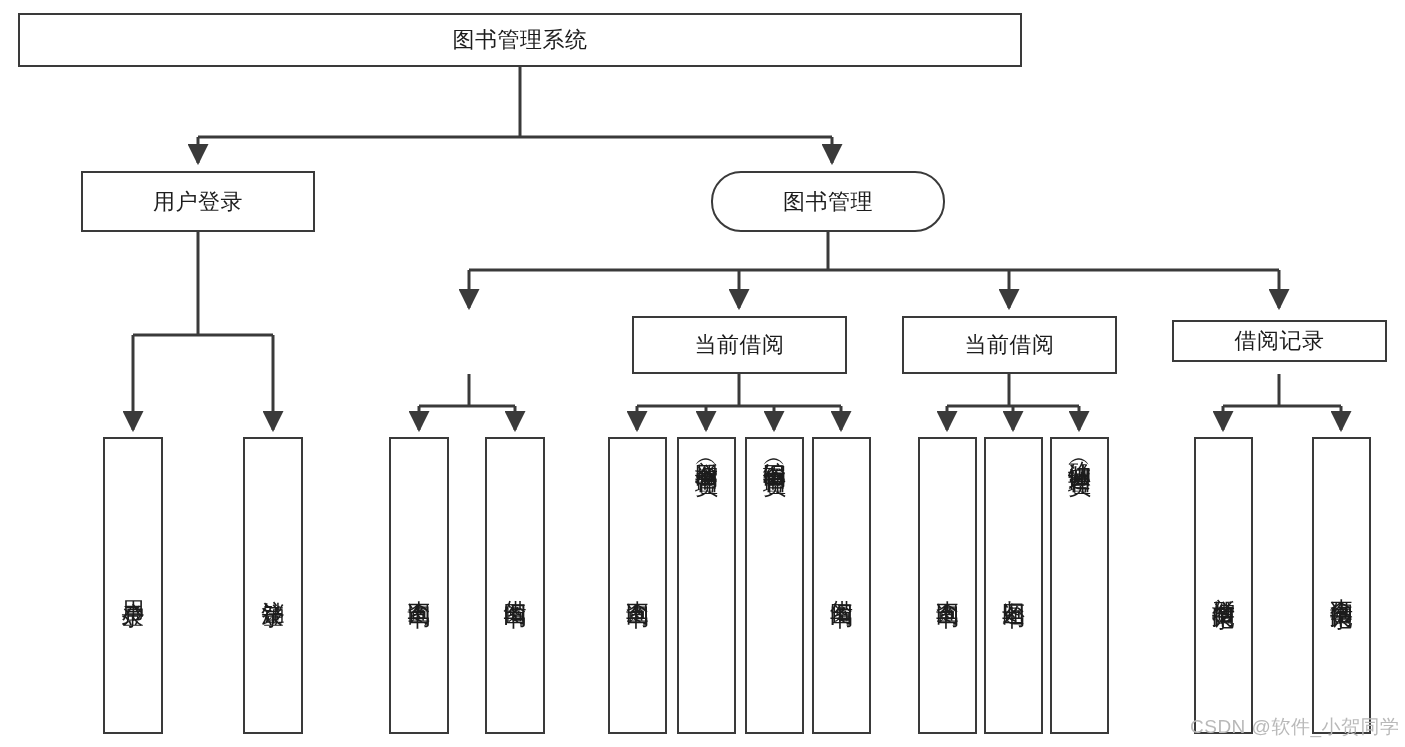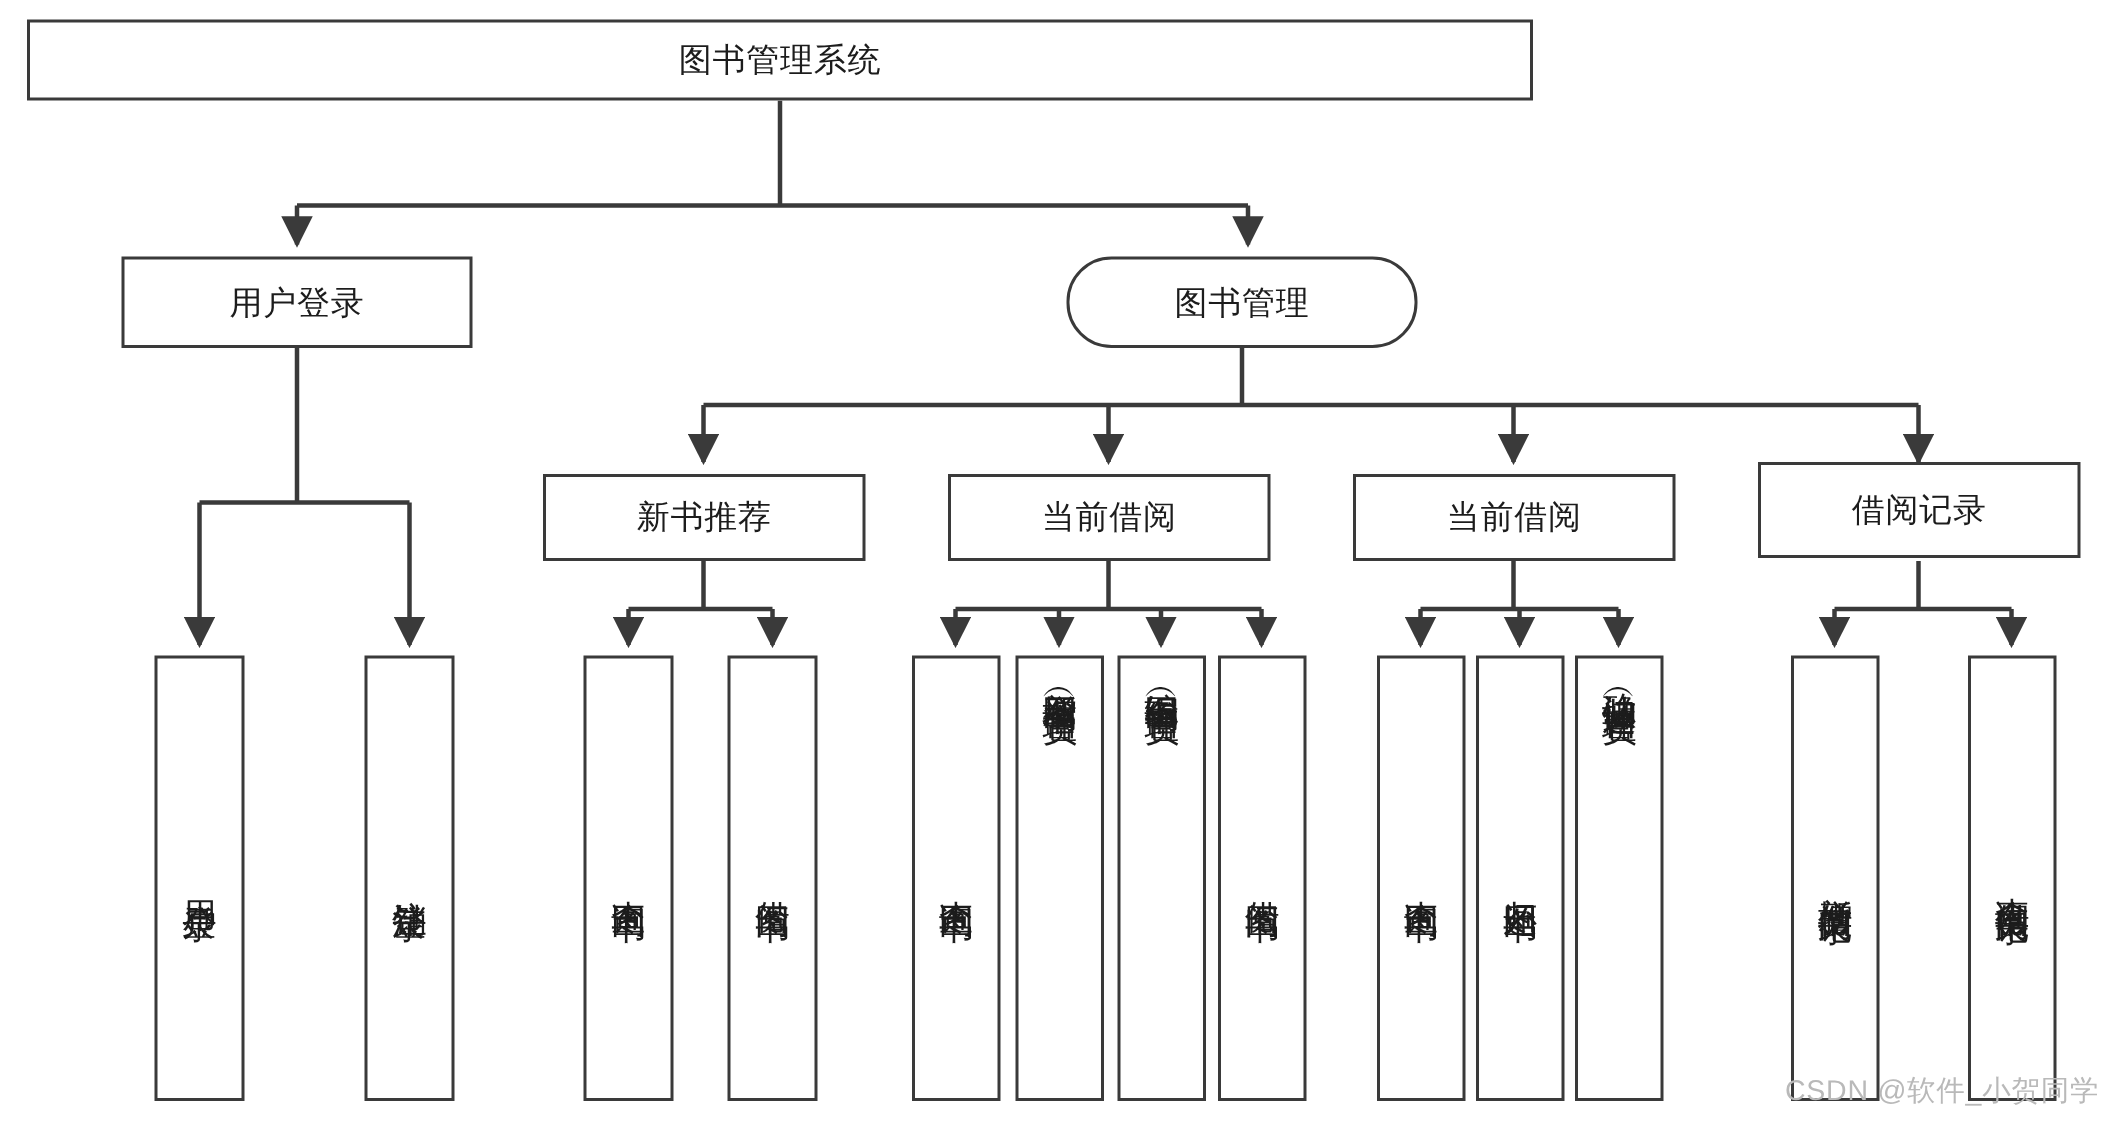--- a/index.html
+++ b/index.html
@@ -132,30 +132,27 @@
     <span class="node-label">图书管理系统</span>
   </div>
 
   <div class="node h" style="left: 81px; top: 171px; width: 234px; height: 61px;">
     <span class="node-label">用户登录</span>
   </div>
   <div class="node h" style="left: 711px; top: 171px; width: 234px; height: 61px; border-radius: 30px;">
     <span class="node-label">图书管理</span>
   </div>
 
-  <div class="node h" style="left: 362px; top: 316px; width: 215px; height: 58px;">
-    <span class="node-label">新书推荐</span>
-  </div>
   <div class="node h" style="left: 632px; top: 316px; width: 215px; height: 58px;">
     <span class="node-label">当前借阅</span>
   </div>
   <div class="node h" style="left: 902px; top: 316px; width: 215px; height: 58px;">
     <span class="node-label">当前借阅</span>
   </div>
-  <div class="node h" style="left: 1172px; top: 308px; width: 215px; height: 64px;">
+  <div class="node h" style="left: 1172px; top: 320px; width: 215px; height: 42px;">
     <span class="node-label">借阅记录</span>
   </div>
 
   <div class="node v center" style="left: 103px; top: 437px; width: 60px; height: 297px;">
     <span class="node-label">用户登录</span>
   </div>
   <div class="node v center" style="left: 243px; top: 437px; width: 60px; height: 297px;">
     <span class="node-label">注销登录</span>
   </div>
   <div class="node v center" style="left: 389px; top: 437px; width: 60px; height: 297px;">

